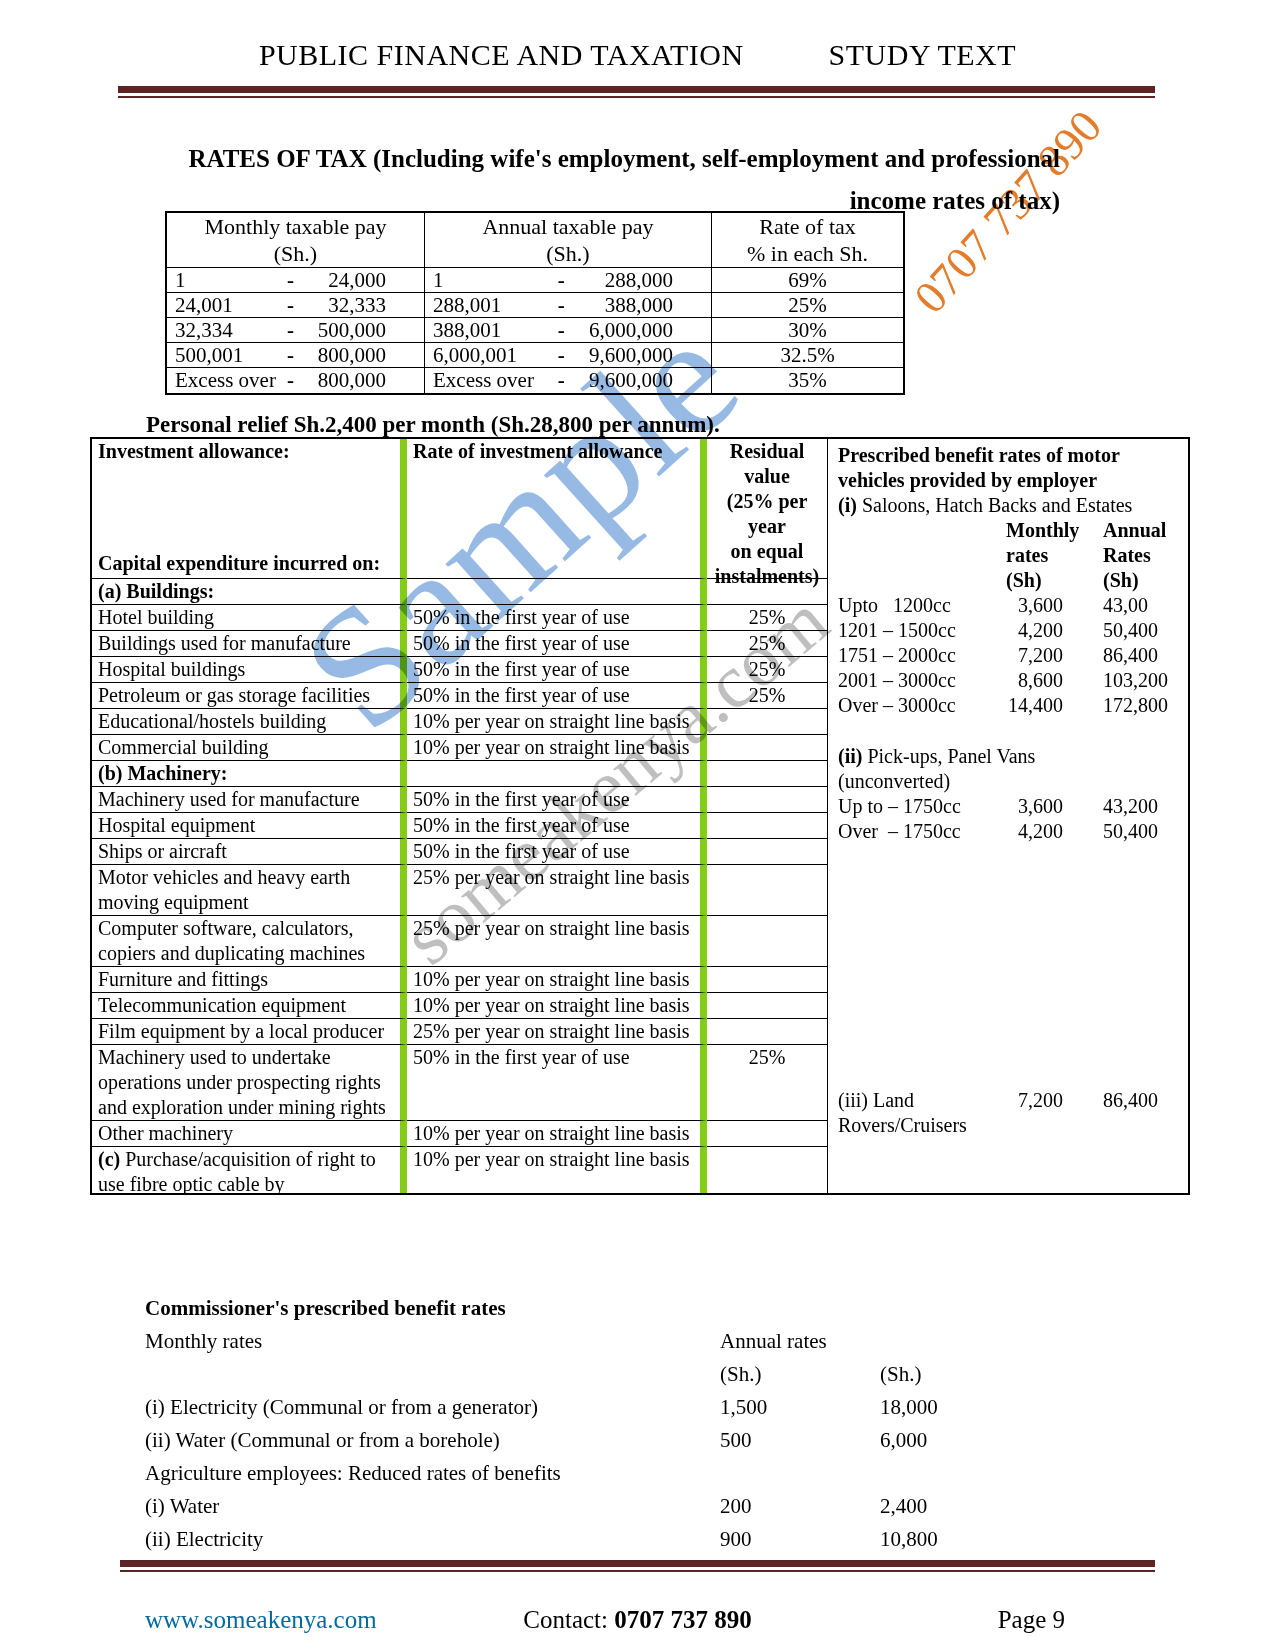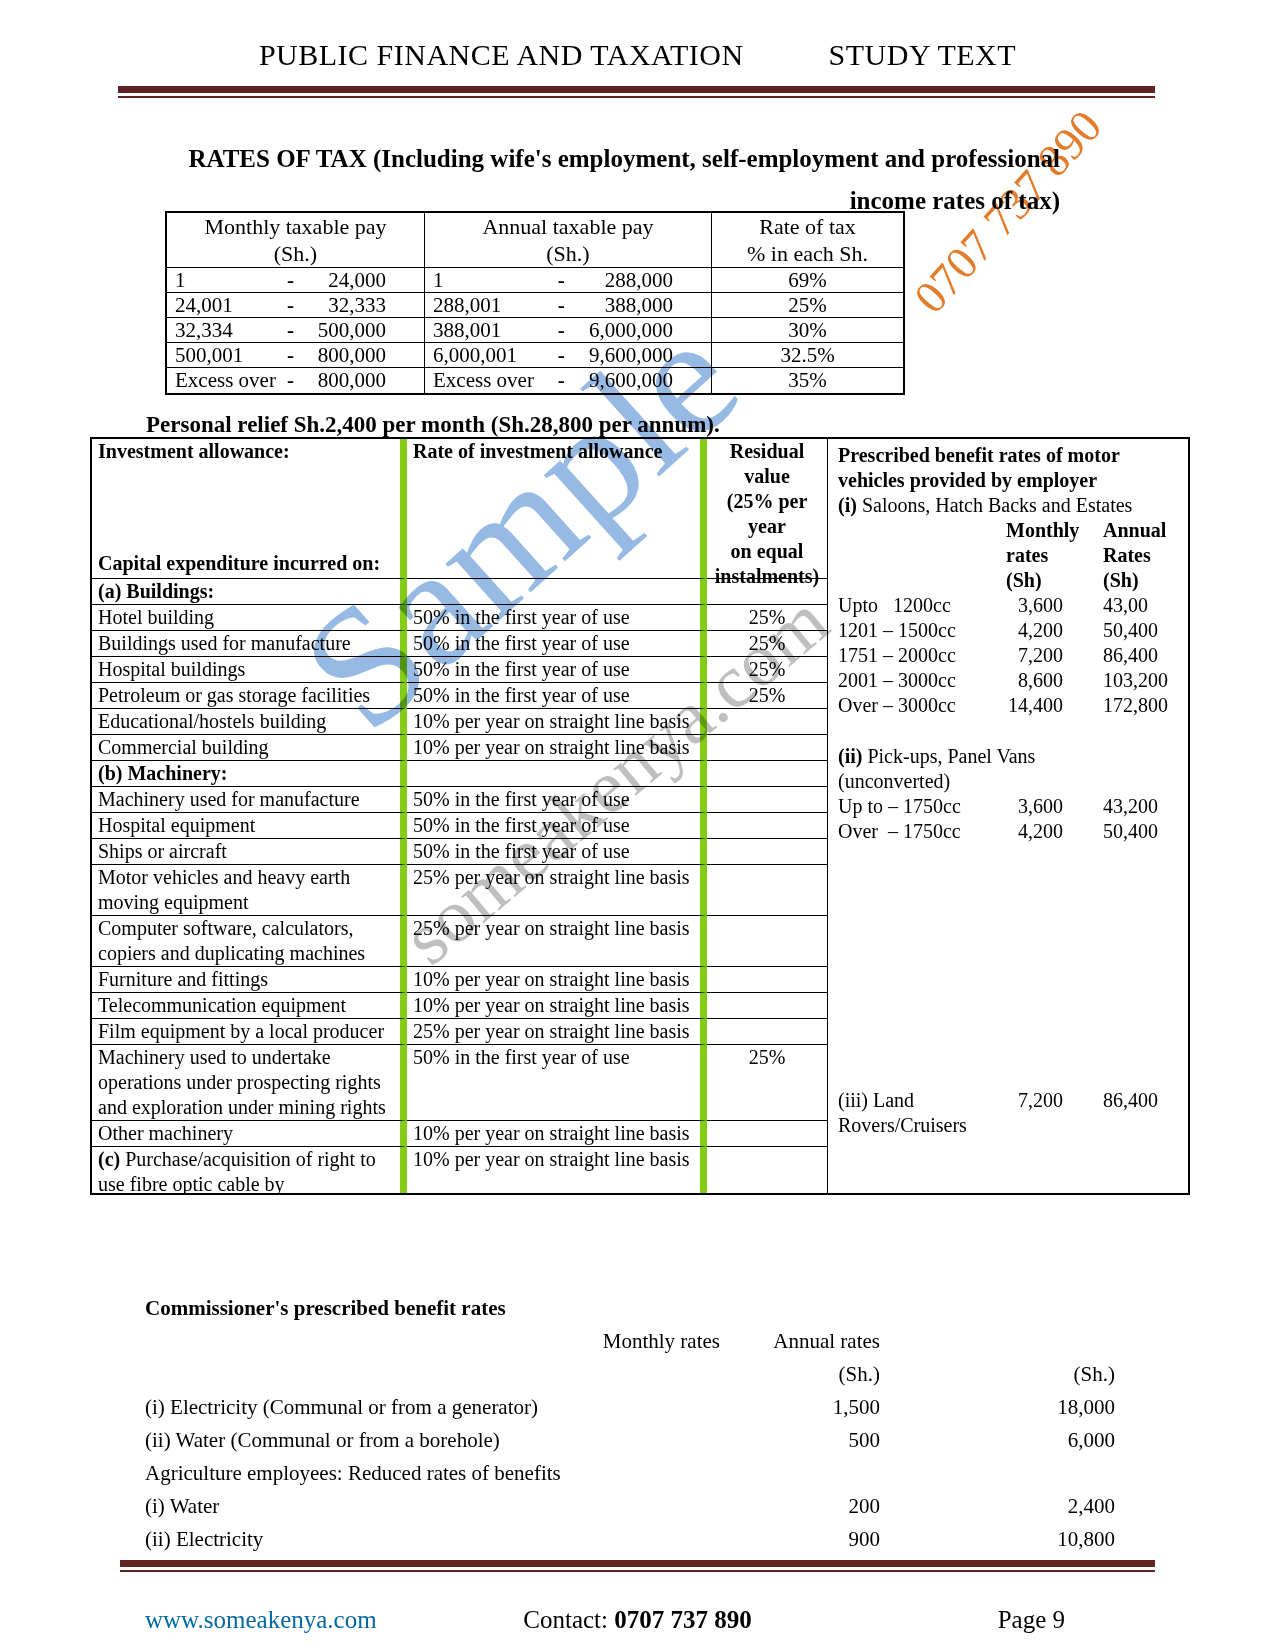--- a/index.html
+++ b/index.html
@@ -55,21 +55,21 @@
   .bp-row .a{padding-left:40px;}
   .bp-head .m{text-align:left;padding-left:18px;font-weight:bold;}
   .bp-head .a{font-weight:bold;}
   .bp-gap{height:26px;}
   #bp-s2-label{width:215px;}
   #bp-spacer{flex:1;}
   #bp-land{margin-bottom:55px;}
   
   #commissioner{position:absolute;top:1292px;left:145px;width:1005px;font-size:21px;line-height:33px;}
   .c-row{display:grid;grid-template-columns:575px 160px 235px;}
-  .c-row .cm,.c-row .ca{text-align:right;}
+  .c-row .cm,.c-row .ca{text-align:left;}
   
   #footer-rule{position:absolute;top:1560px;left:120px;width:1035px;}
   #footer{position:absolute;top:1582px;left:120px;width:1035px;font-size:25px;
     display:grid;grid-template-columns:1fr auto 1fr;align-items:baseline;}
   #footer-site{text-align:left;padding-left:25px;color:#0369a1;}
   #footer-page{text-align:right;padding-right:90px;margin-top:24px;}
   
   .wm{position:absolute;pointer-events:none;mix-blend-mode:multiply;z-index:6;
     text-align:center;line-height:1;white-space:nowrap;}
   #wm-sample{left:150px;top:440px;width:740px;font-size:170px;color:#8db4e2;opacity:.92;

